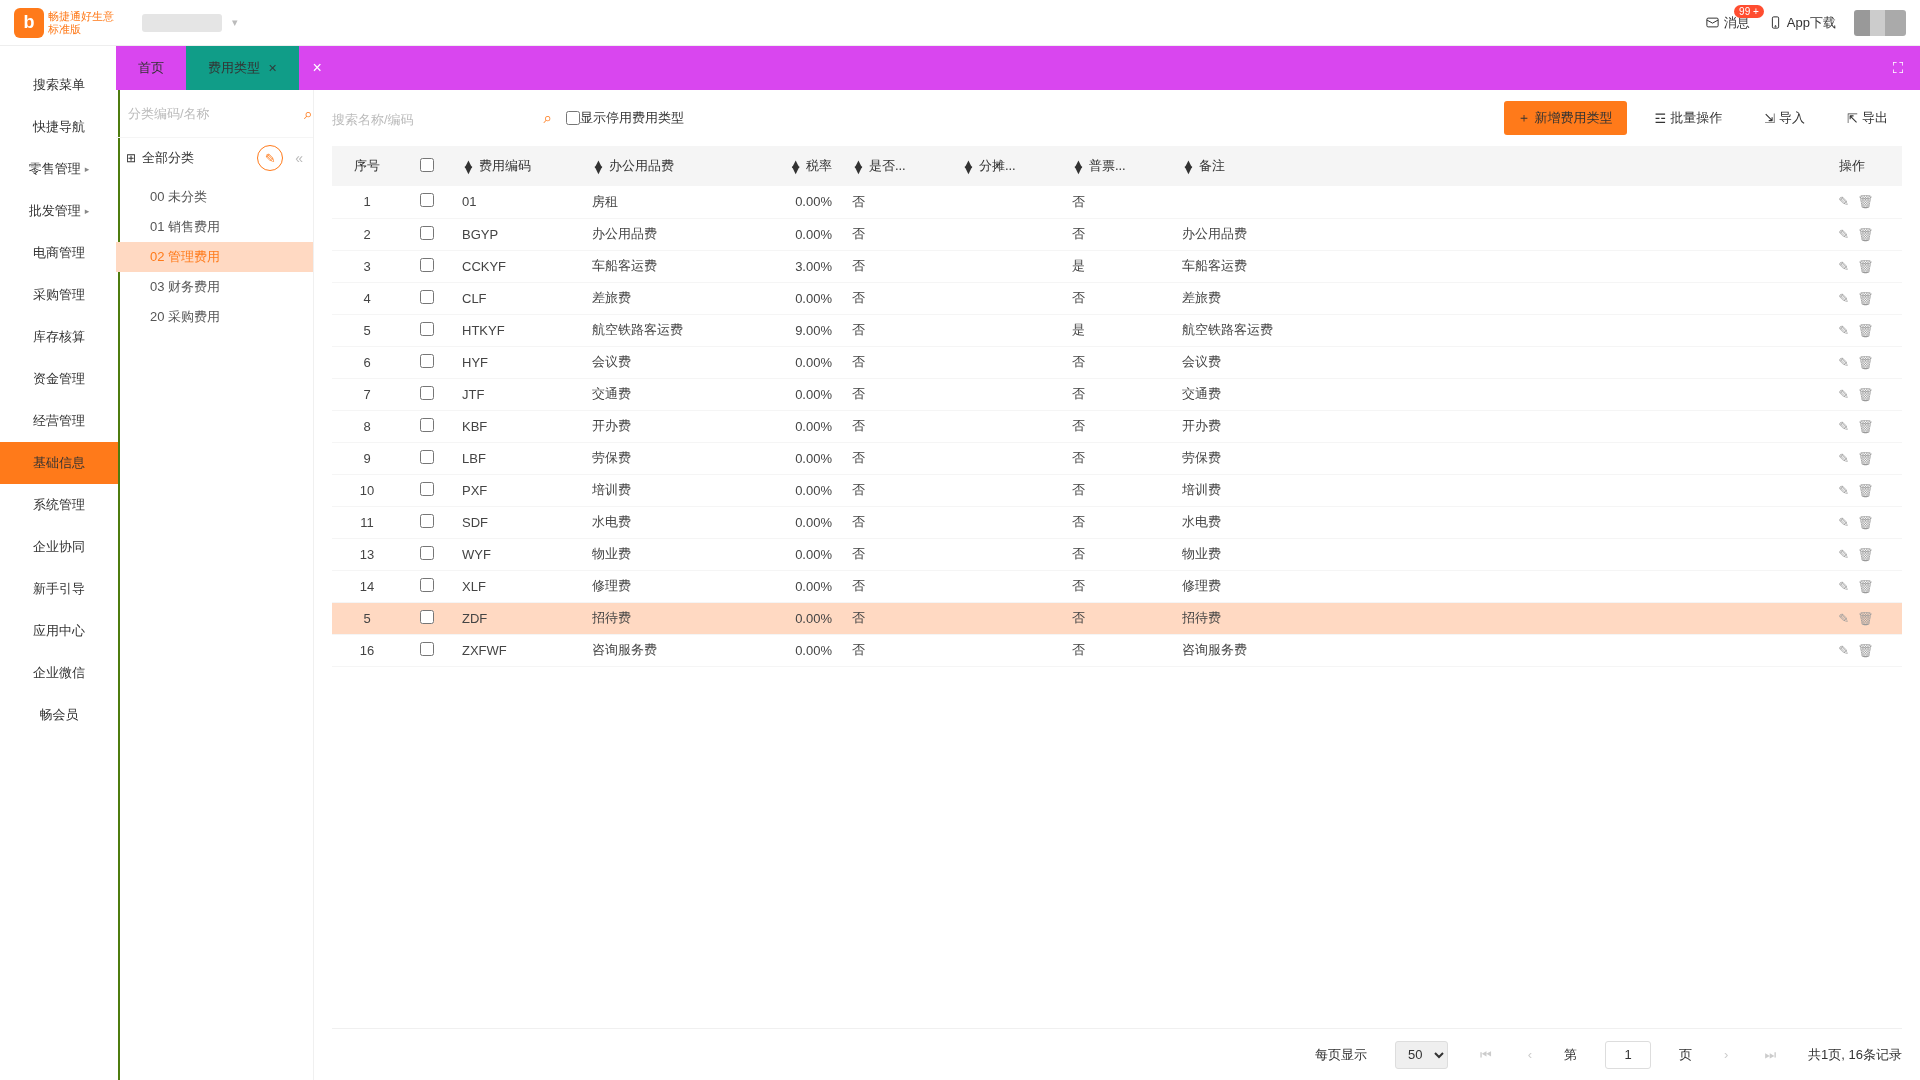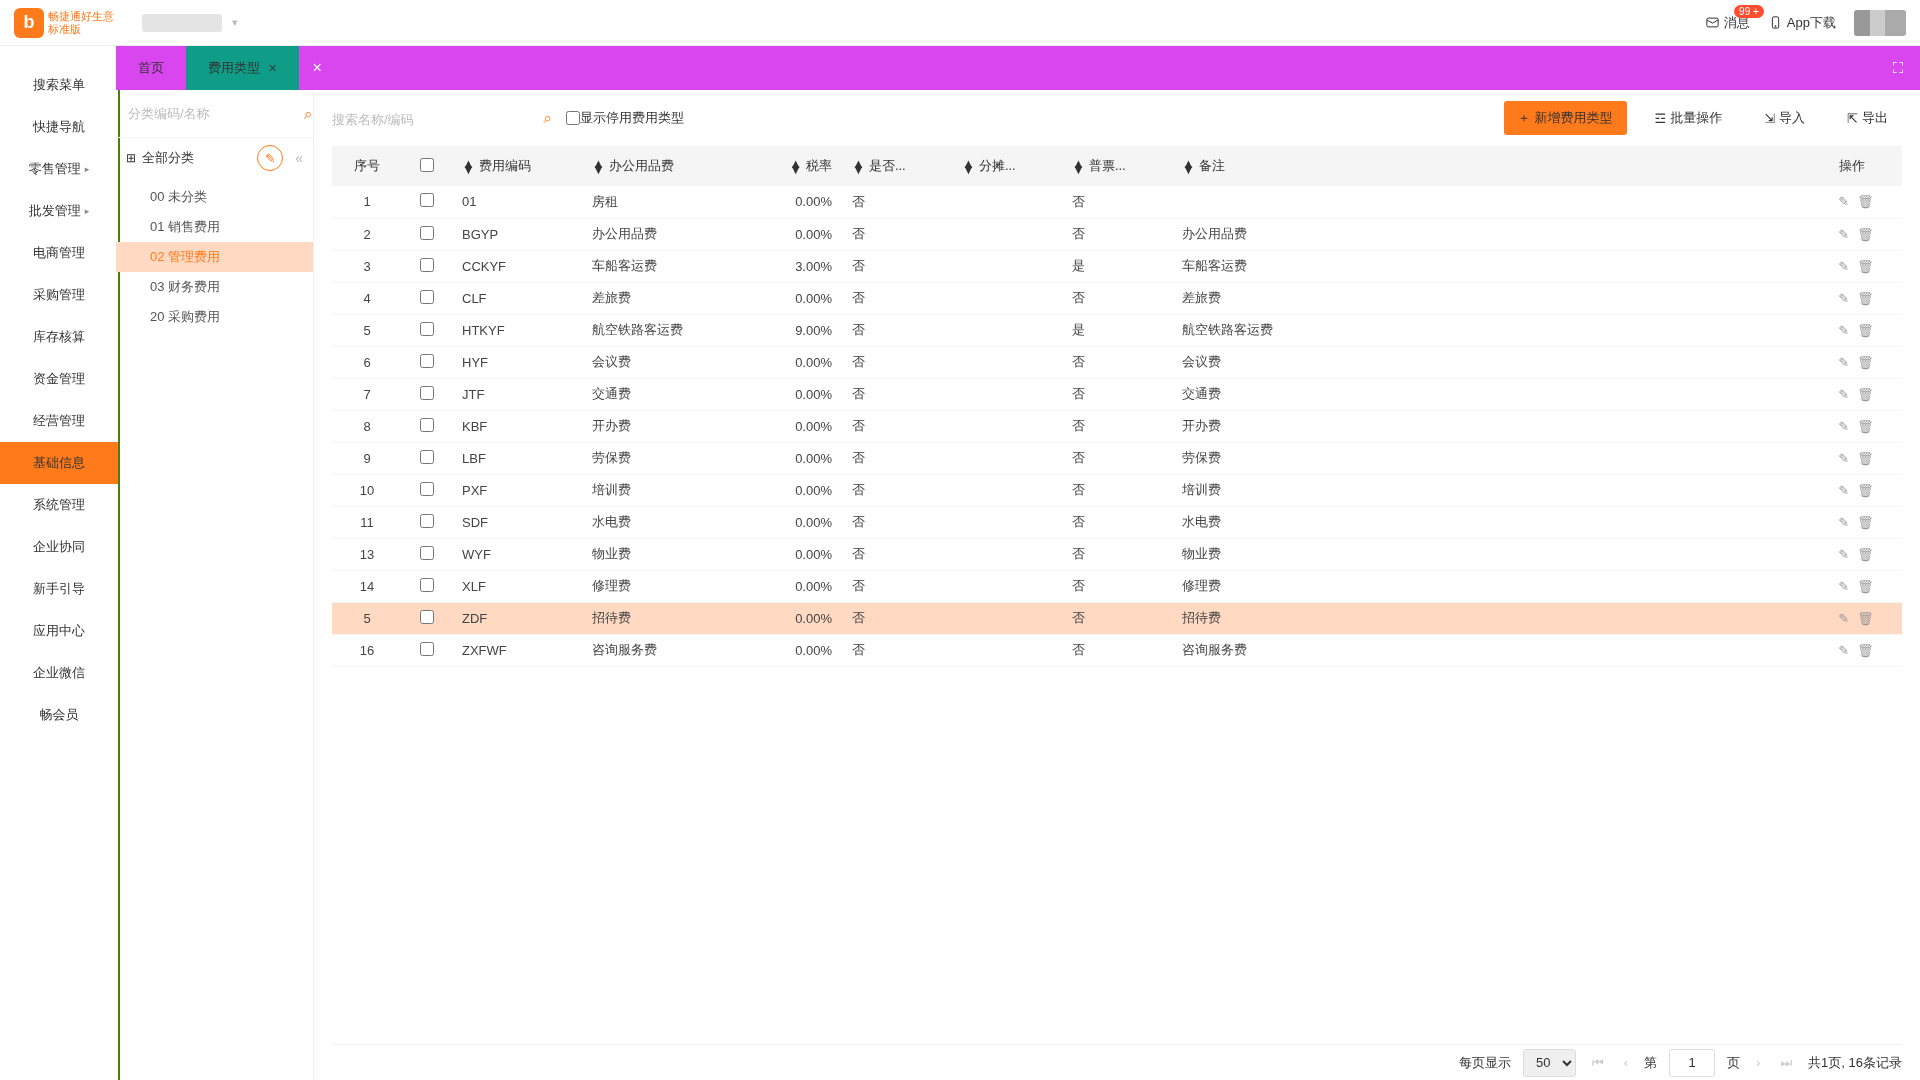--- a/index.html
+++ b/index.html
@@ -75,21 +75,21 @@
 thead th.sorted .sort{color:#ff7a1a}
 thead th.sorted{color:#ff7a1a}
 tbody td{height:32px;padding:0 10px;border-bottom:1px solid #f5f5f5;color:#444}
 tbody tr.hover{background:#ffd9c2}
 .op-ico{color:#999;cursor:pointer;margin-left:8px;font-size:13px}
 th.center,td.center{text-align:center}
 th.right,td.right{text-align:right}
 input[type=checkbox]{width:14px;height:14px;cursor:pointer}
 
 
-.pager{height:36px;border-top:1px solid #f0f0f0;display:flex;align-items:center;justify-content:flex-end;gap:12px;color:#555}
+.pager{height:52px;border-top:1px solid #f0f0f0;display:flex;align-items:center;justify-content:flex-end;gap:28px;color:#555}
 .pager select,.pager input{border:1px solid #ddd;border-radius:3px;height:28px;padding:0 8px;outline:none}
 .pager .nav{color:#ccc;cursor:pointer;padding:0 4px;font-size:13px}
 .pager input{width:46px;text-align:center}
 
 svg.icon{width:15px;height:15px;stroke:currentColor;fill:none;stroke-width:1.6}
 </style>
 </head>
 <body>
 
 <div class="topbar">

